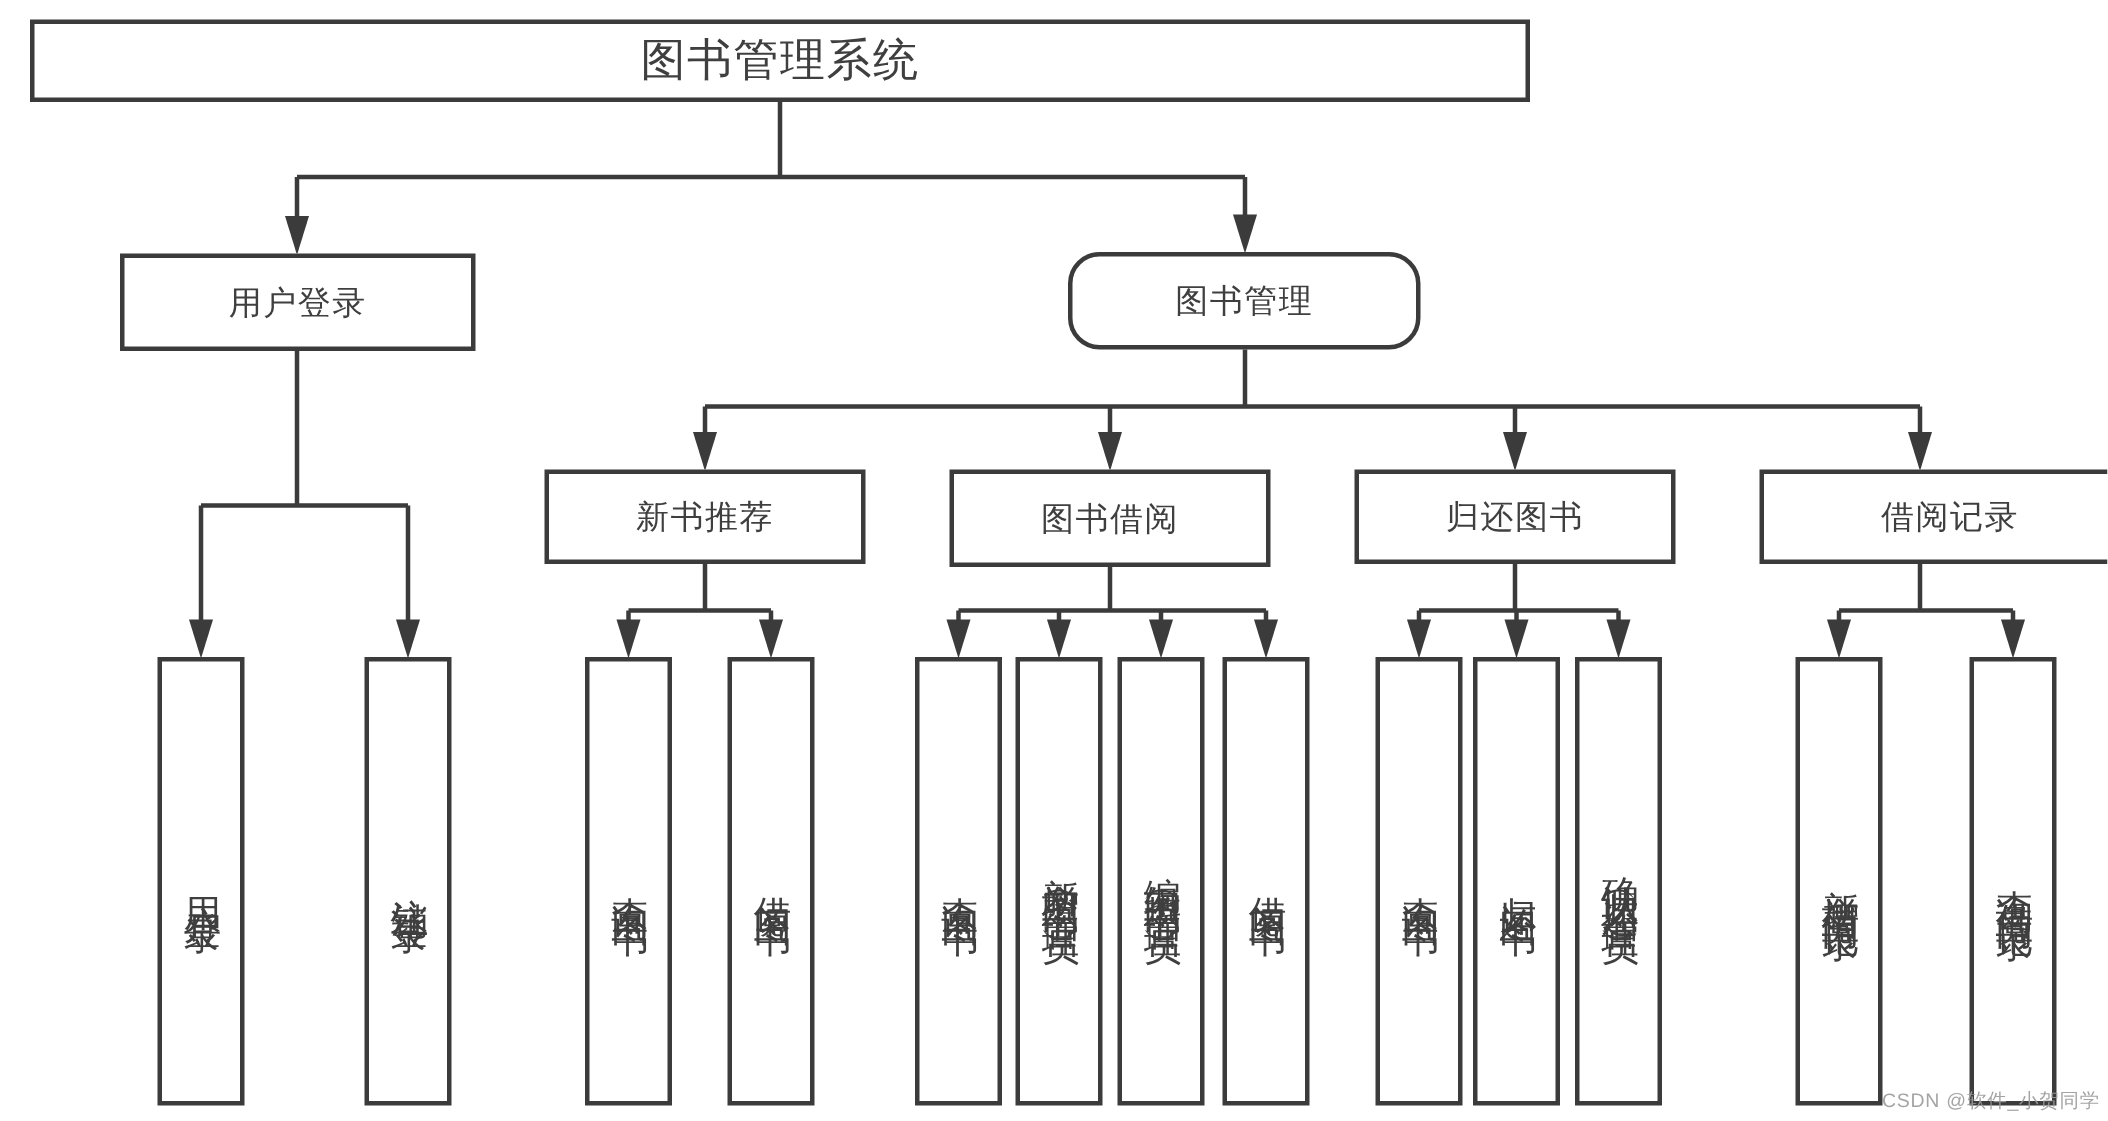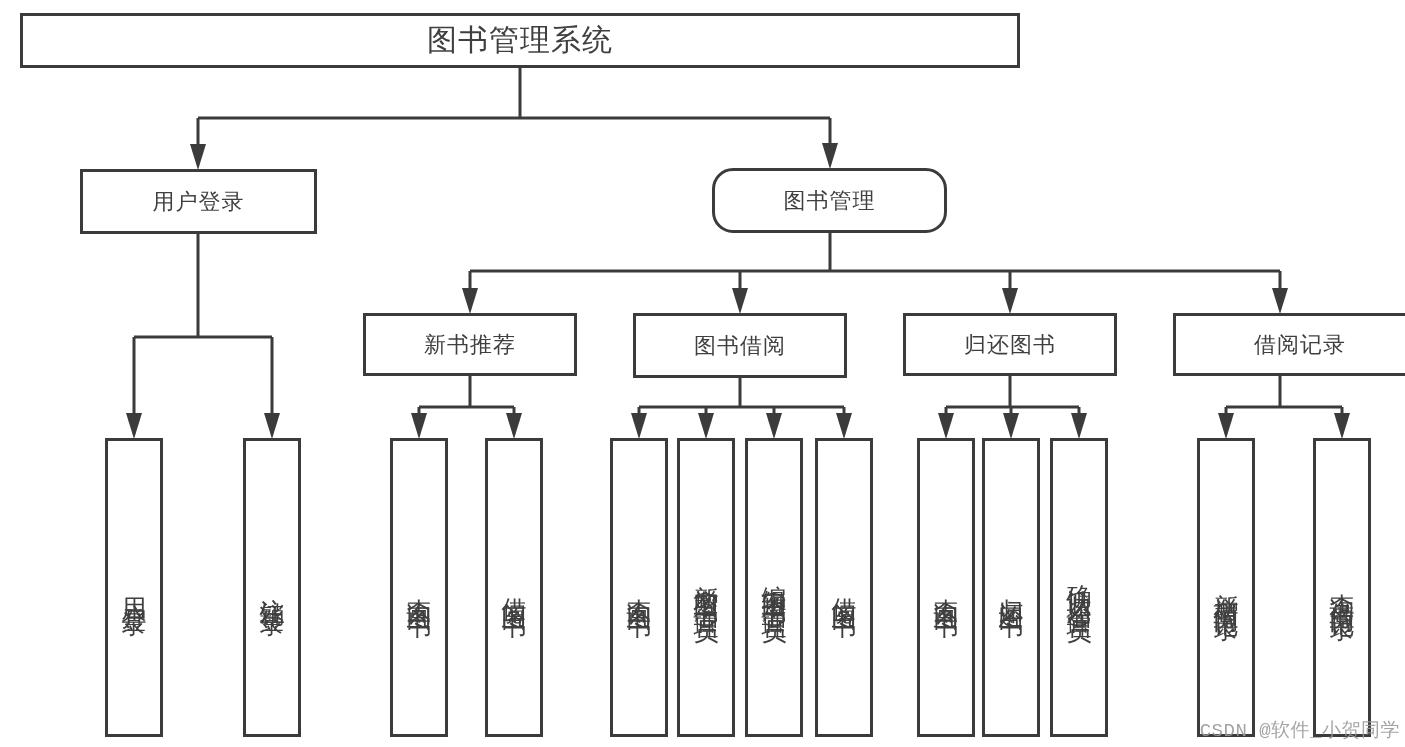--- a/index.html
+++ b/index.html
@@ -31,26 +31,25 @@
     writing-mode:vertical-rl;
     text-orientation:mixed;
     color:#3f3f3f;
     font-size:25px;
     line-height:1;
     letter-spacing:5px;
   }
   .watermark{
     position:absolute;
     right:5px;bottom:4px;
-    font-size:19px;
+    font-size:13px;
     color:#9b9b9b;
     z-index:2;
     letter-spacing:0.5px;
     opacity:0.9;
-    font-family:Liberation Mono, monospace;
   }
 </style>
 </head>
 <body>
 
 <div class="canvas">
 
   <svg class="wires" width="1405" height="747" viewBox="0 0 1405 747" stroke="#3b3b3b" stroke-width="3" fill="#3b3b3b">
 
     <path fill="none" d="M520,66 V118 M198,118 H830"></path>

